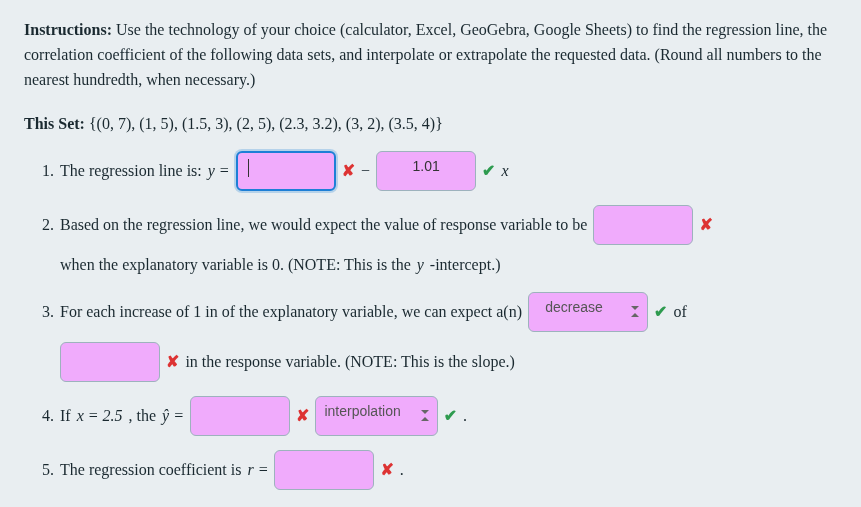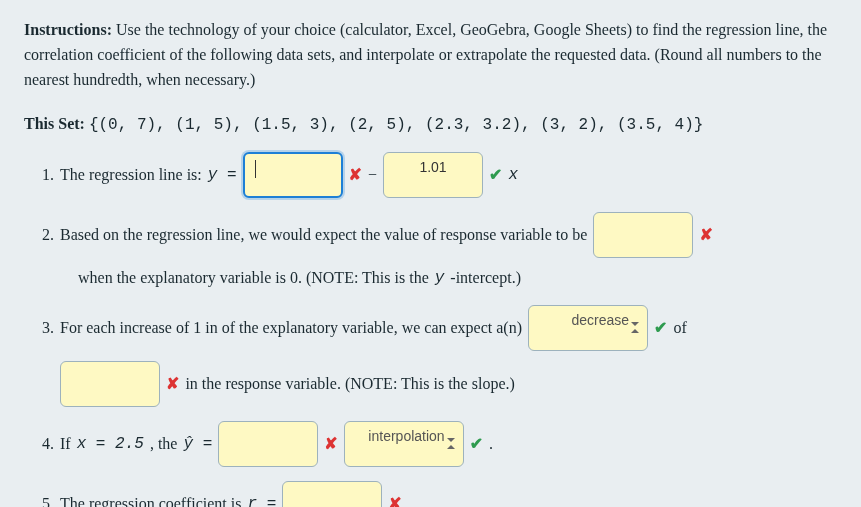--- a/index.html
+++ b/index.html
@@ -1,24 +1,24 @@
 <!DOCTYPE html>
 <html><head>
 <meta charset="utf-8">
 <style>
 body{margin:0;padding:18px 24px;background:#e9eef1;font-family:Georgia,'Times New Roman',serif;color:#1a2930;font-size:16px;line-height:1.55;width:861px;box-sizing:border-box}
 .instr{margin-bottom:20px}
 .instr b{font-weight:bold}
 .dataset{margin-bottom:14px}
 .q{margin:14px 0 14px 18px}
 .row{display:flex;align-items:center;flex-wrap:wrap;gap:6px}
-.math{font-style:italic;font-family:Liberation Mono, monospace}
-.box{display:inline-block;min-width:100px;height:46px;border:1px solid #9db2bd;border-radius:6px;background:#fef9c3;box-sizing:border-box;padding:4px 8px;vertical-align:middle;font-family:Arial,sans-serif;font-size:14px;color:#333;text-align:center;line-height:20px}
+.math{font-style:italic;font-family:Liberation Serif, serif}
+.box{display:inline-block;min-width:100px;height:40px;border:1px solid #9db2bd;border-radius:6px;background:#f0abfc;box-sizing:border-box;padding:4px 8px;vertical-align:middle;font-family:Arial,sans-serif;font-size:14px;color:#333;text-align:center;line-height:20px}
 .box.focused{border:2px solid #1d7fd6;box-shadow:0 0 0 2px rgba(29,127,214,.25)}
-.box.sel{min-width:120px;position:relative;text-align:right;padding-right:18px;color:#555}
+.box.sel{min-width:120px;position:relative;text-align:center;padding-right:36px;color:#555}
 .box.sel::after{content:"";position:absolute;right:8px;top:50%;width:0;height:0;border-left:4px solid transparent;border-right:4px solid transparent;border-top:4px solid #666;transform:translateY(-6px)}
 .box.sel::before{content:"";position:absolute;right:8px;top:50%;width:0;height:0;border-left:4px solid transparent;border-right:4px solid transparent;border-bottom:4px solid #666;transform:translateY(1px)}
 .mark{font-weight:bold;font-size:16px}
 .ok{color:#2e9b4f}
 .bad{color:#d33}
 .cursor{position:relative}
 .cursor::after{content:"";position:absolute;left:10px;top:6px;width:1px;height:18px;background:#333}
 </style>
 </head>
 <body>
@@ -43,21 +43,21 @@
   <span class="math">x</span>
 </div>
 
 <div class="q">
   <div class="row">
     <span>2.</span>
     <span>Based on the regression line, we would expect the value of response variable to be</span>
     <span class="box"></span>
     <span class="mark bad">✘</span>
   </div>
-  <div class="row" style="margin-left:36px;margin-top:8px">
+  <div class="row" style="margin-left:18px;margin-top:8px">
     <span>when the explanatory variable is 0. (NOTE: This is the </span>
       <span class="math">y</span>
       <span>-intercept.)</span>
   </div>
 </div>
 
 <div class="q">
   <div class="row">
     <span>3.</span>
     <span>For each increase of 1 in of the explanatory variable, we can expect a(n)</span>

